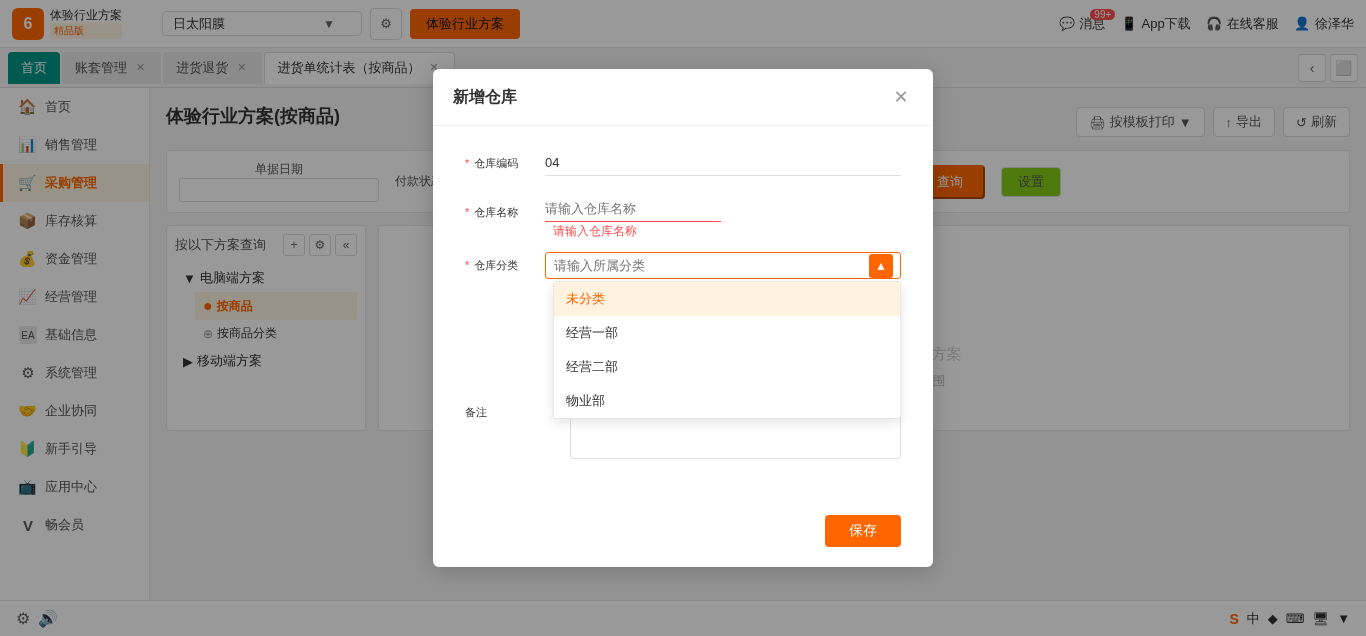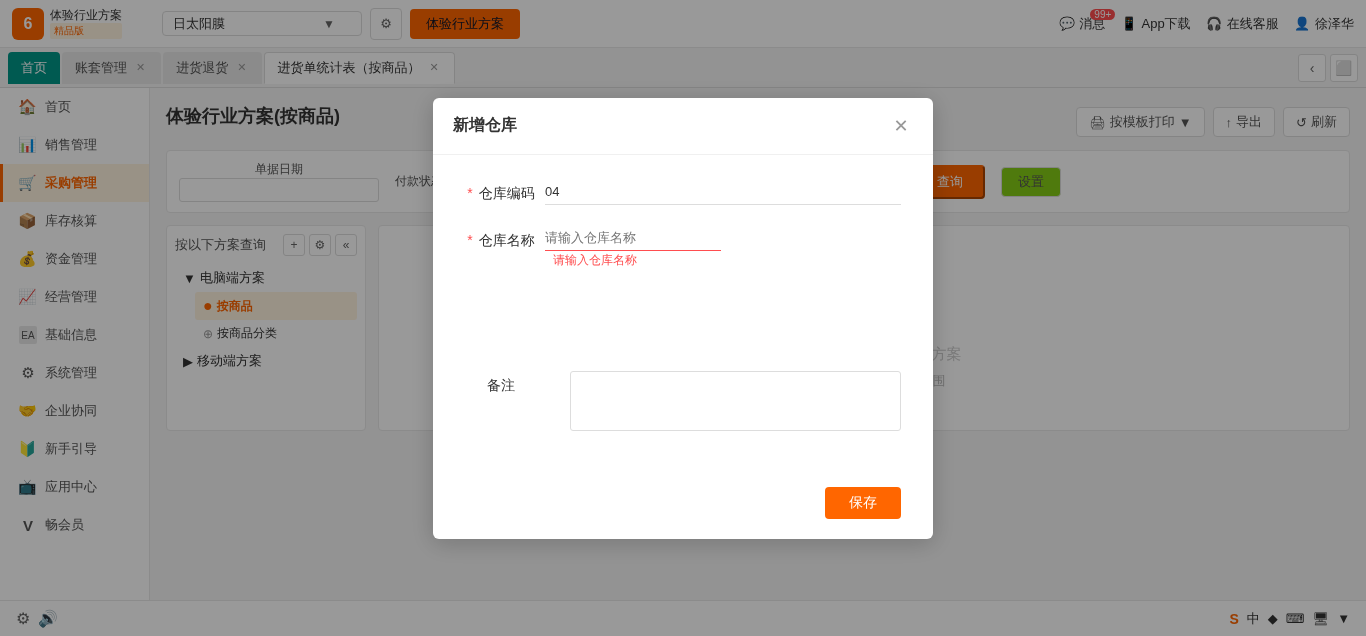--- a/index.html
+++ b/index.html
@@ -238,22 +238,22 @@
       cursor: pointer; color: #999; font-size: 18px;
       width: 24px; height: 24px; display: flex; align-items: center; justify-content: center;
     }
     .dialog-body { padding: 24px 32px; }
     .form-row {
       display: flex; align-items: flex-start;
       margin-bottom: 20px;
       position: relative;
     }
     .form-label {
-      width: 80px; font-size: 14px; color: #333;
-      padding-top: 6px; flex-shrink: 0; text-align: center;
+      width: 80px; font-size: 11px; color: #333;
+      padding-top: 6px; flex-shrink: 0; text-align: left;
       padding-right: 8px;
     }
     .required-star { color: #ff4d4f; margin-right: 2px; }
     .form-input {
       flex: 1; border: none; border-bottom: 1px solid #ddd;
       padding: 5px 0; font-size: 13px; color: #333; outline: none;
     }
     .form-input.error { border-bottom-color: #ff4d4f; }
     .error-msg {
       color: #ff4d4f; font-size: 12px;
@@ -553,20 +553,37 @@
         <div style="display:flex;align-items:center;">
           <div class="form-label">
             <span class="required-star">*</span>
             <span>仓库名称</span>
           </div>
           <input class="form-input error" type="text" placeholder="请输入仓库名称" style="">
         </div>
         <div class="error-msg">请输入仓库名称</div>
       </div>
 
+      <div class="form-row" style="position:relative;">
+        <div class="form-label">
+          <span class="required-star">*</span>
+          <span>仓库分类</span>
+        </div>
+        <div class="form-select-wrap">
+          <input class="form-select-input" type="text" placeholder="请输入所属分类" style="">
+          <div class="select-arrow">▲</div>
+        </div>
+
+        <div class="dropdown-list">
+          <div class="dropdown-item selected">未分类</div>
+          <div class="dropdown-item">经营一部</div>
+          <div class="dropdown-item">经营二部</div>
+          <div class="dropdown-item">物业部</div>
+        </div>
+      </div>
 
       <div class="form-row" style="margin-top: 120px; gap: 25px;">
         <div class="form-label">
           <span>备注</span>
         </div>
         <textarea class="textarea-input" style=""></textarea>
       </div>
     </div>
     <div class="dialog-footer">
       <button class="btn-save">保存</button>

